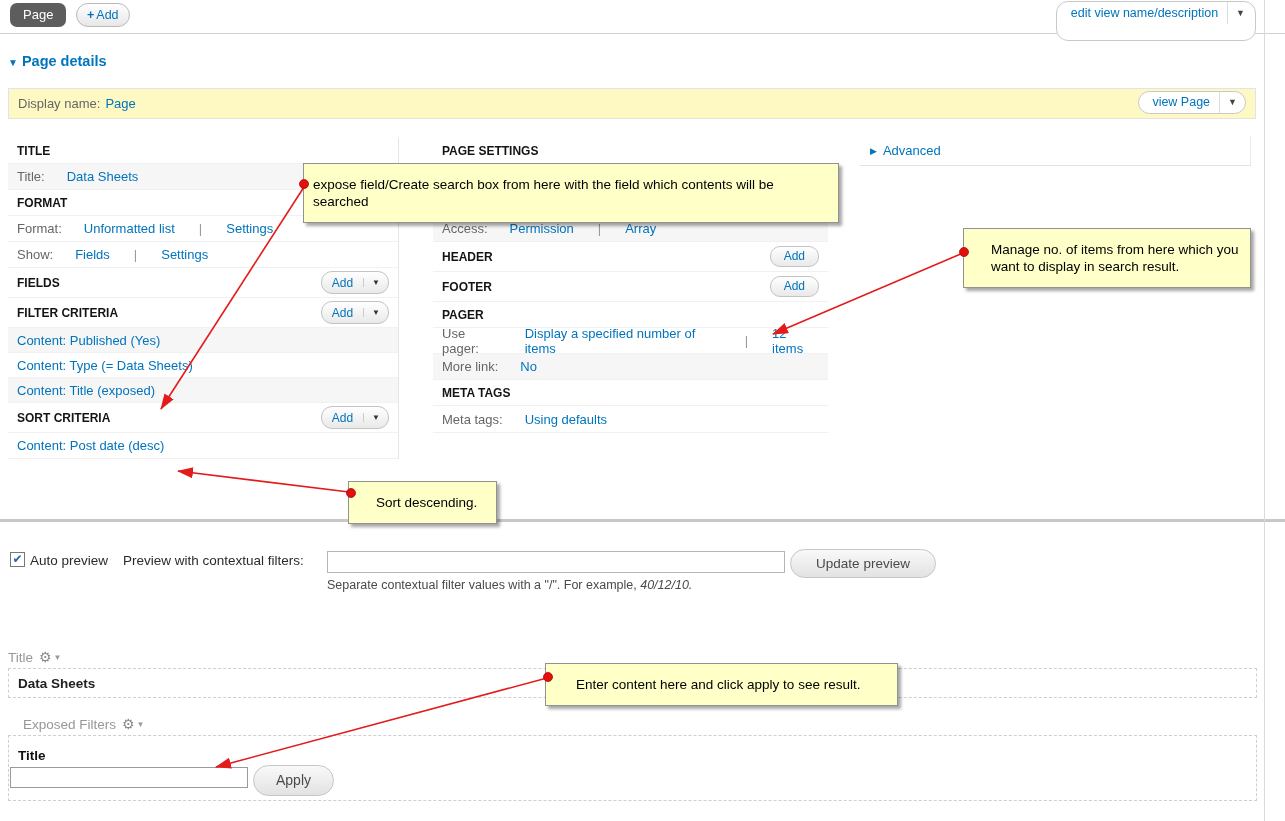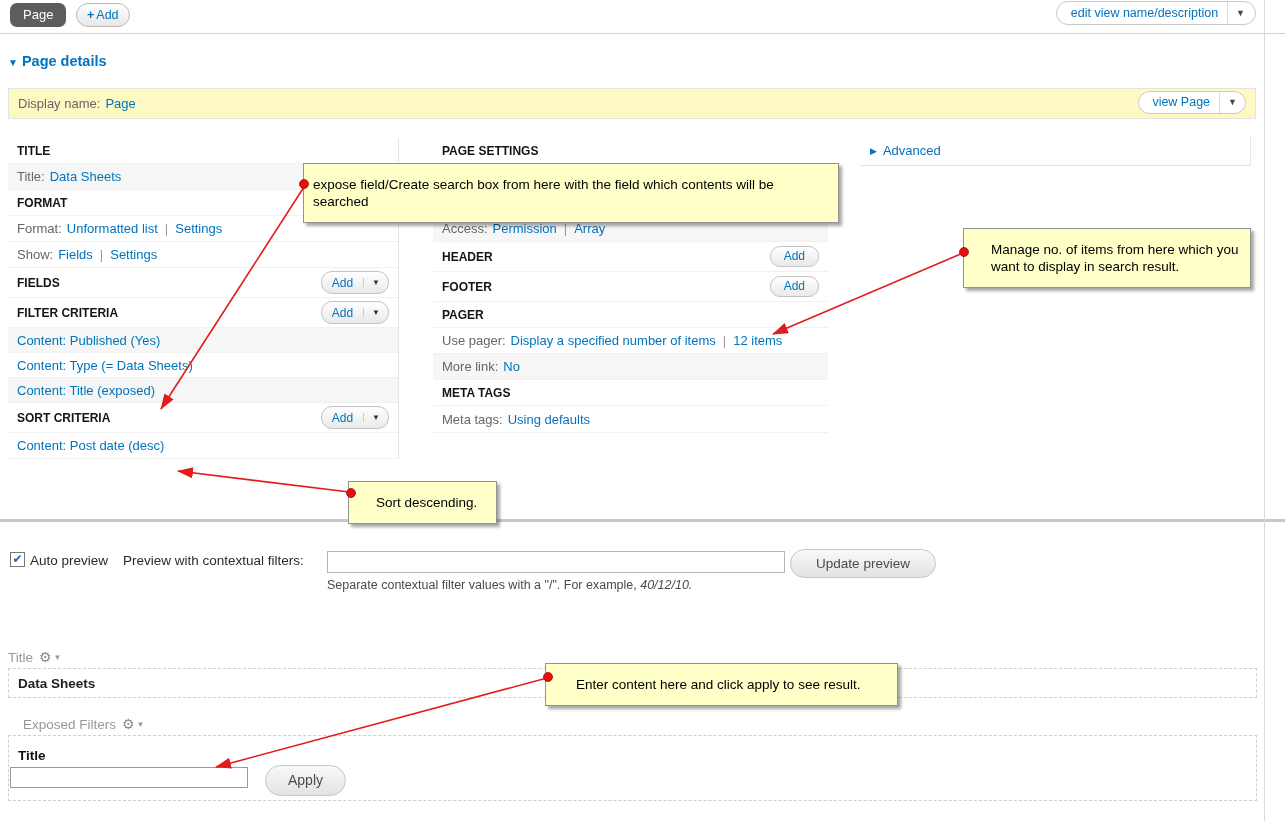--- a/index.html
+++ b/index.html
@@ -11,21 +11,21 @@
   .sep{color:#999;margin:0 7px;}
 
   
   .topbar{position:absolute;left:0;top:0;width:100%;height:33px;background:#fff;border-bottom:1px solid #d2d2d2;}
   .tab-page{position:absolute;left:10px;top:3px;height:24px;line-height:24px;padding:0 13px;
             background:#5d5d5d;color:#fff;border-radius:7px;font-size:13px;cursor:pointer;}
   .btn-add-top{position:absolute;left:76px;top:3px;height:22px;line-height:22px;padding:0 10px;
                border:1px solid #b9b9b9;border-radius:12px;background:linear-gradient(#ffffff,#e7e7e7);
                color:#0074bd;font-size:12.5px;cursor:pointer;}
   .btn-add-top .plus{font-weight:bold;margin-right:2px;}
-  .btn-editview{position:absolute;right:29px;top:1px;height:22px;line-height:22px;padding:0 10px 0 14px;
+  .btn-editview{position:absolute;right:29px;top:1px;height:22px;line-height:22px;padding:0 10px 16px 14px;
                 border:1px solid #c9c9c9;border-radius:12px;background:#fff;color:#0074bd;font-size:12.5px;
                 display:flex;align-items:center;cursor:pointer;justify-content:space-between;}
   .btn-editview .caret, .btn-viewpage .caret{color:#444;font-size:9px;margin-left:9px;padding-left:8px;border-left:1px solid #ddd;}
 
   
   .heading-details{position:absolute;left:8px;top:53px;color:#0074bd;font-weight:bold;font-size:14.5px;cursor:pointer;}
   .heading-details .tri{font-size:10px;margin-right:4px;}
 
   
   .displaybar{position:absolute;left:8px;top:88px;width:1246px;height:29px;border:1px solid #e3e3e3;background:#fef9c3;}
@@ -33,21 +33,21 @@
   .btn-viewpage{position:absolute;right:9px;top:2px;height:21px;line-height:21px;padding:0 8px 0 13px;
                 border:1px solid #c9c9c9;border-radius:12px;background:#fff;color:#0074bd;font-size:12.5px;
                 display:flex;align-items:center;cursor:pointer;}
 
   
   .col{position:absolute;top:138px;background:#fff;}
   .col-left{left:8px;width:390px;border-right:1px solid #e5e5e5;}
   .col-mid{left:433px;width:395px;}
   .row,.bhdr{display:flex;align-items:center;padding:0 9px;border-bottom:1px solid #f1f1f1;box-sizing:border-box;}
   .bhdr{justify-content:space-between;font-weight:bold;font-size:12px;color:#141414;}
-  .row{font-size:13px;}
+  .row{font-size:13px;gap:17px;}
   .gray{background:#f6f6f6;}
   .h25{height:25px;}.h26{height:26px;}.h27{height:27px;}.h30{height:30px;}
 
   .addsplit{display:inline-flex;align-items:center;height:21px;border:1px solid #c3c3c3;border-radius:11px;
             background:linear-gradient(#ffffff,#e9e9e9);font-size:12px;font-weight:normal;cursor:pointer;}
   .addsplit .a{padding:0 10px;color:#0074bd;}
   .addsplit .c{border-left:1px solid #ccc;padding:0 8px;color:#333;font-size:8px;}
   .addbtn{display:inline-block;height:19px;line-height:19px;border:1px solid #c3c3c3;border-radius:10px;
           background:linear-gradient(#ffffff,#e9e9e9);color:#0074bd;padding:0 13px;font-size:12px;font-weight:normal;cursor:pointer;}
 
@@ -77,21 +77,21 @@
   .sec-label{position:absolute;color:#979797;font-size:13.5px;display:flex;align-items:center;}
   .sec-label .gear{color:#8a8a8a;font-size:14px;margin-left:6px;cursor:pointer;}
   .sec-label .caret{color:#9a9a9a;font-size:8px;margin-left:2px;cursor:pointer;}
   .dashbox{position:absolute;left:8px;border:1px dashed #cfcfcf;background:#fff;box-sizing:border-box;}
   .box-title{top:668px;width:1249px;height:30px;display:flex;align-items:center;padding:0 9px;
              font-weight:bold;color:#222;font-size:13.5px;}
   .box-exposed{top:735px;width:1249px;height:66px;}
   .exp-title{position:absolute;left:9px;top:12px;font-weight:bold;color:#111;font-size:13.5px;}
   .exp-input{position:absolute;left:1px;top:31px;width:228px;height:19px;border:1px solid #9a9a9a;
              font-family:"Liberation Sans",sans-serif;font-size:13px;padding:0 4px;}
-  .btn-apply{position:absolute;left:256px;top:29px;width:81px;height:31px;border:1px solid #c6c6c6;border-radius:16px;
+  .btn-apply{position:absolute;left:244px;top:29px;width:81px;height:31px;border:1px solid #c6c6c6;border-radius:16px;
              background:linear-gradient(#f9f9f9,#e2e2e2);color:#4a4a4a;font-size:14px;text-align:center;line-height:29px;
              box-sizing:border-box;cursor:pointer;}
 
   
   .tip{position:absolute;background:#ffffc8;border:1px solid #929292;box-shadow:3px 3px 3px rgba(0,0,0,0.35);
        font-size:13.5px;color:#000;z-index:5;padding:12px 9px;line-height:17px;}
   .tip1{left:303px;top:163px;width:516px;}
   .tip2{left:963px;top:228px;width:250px;padding-left:27px;}
   .tip3{left:348px;top:481px;width:111px;padding-left:27px;}
   .tip4{left:545px;top:663px;width:312px;padding-left:30px;}

